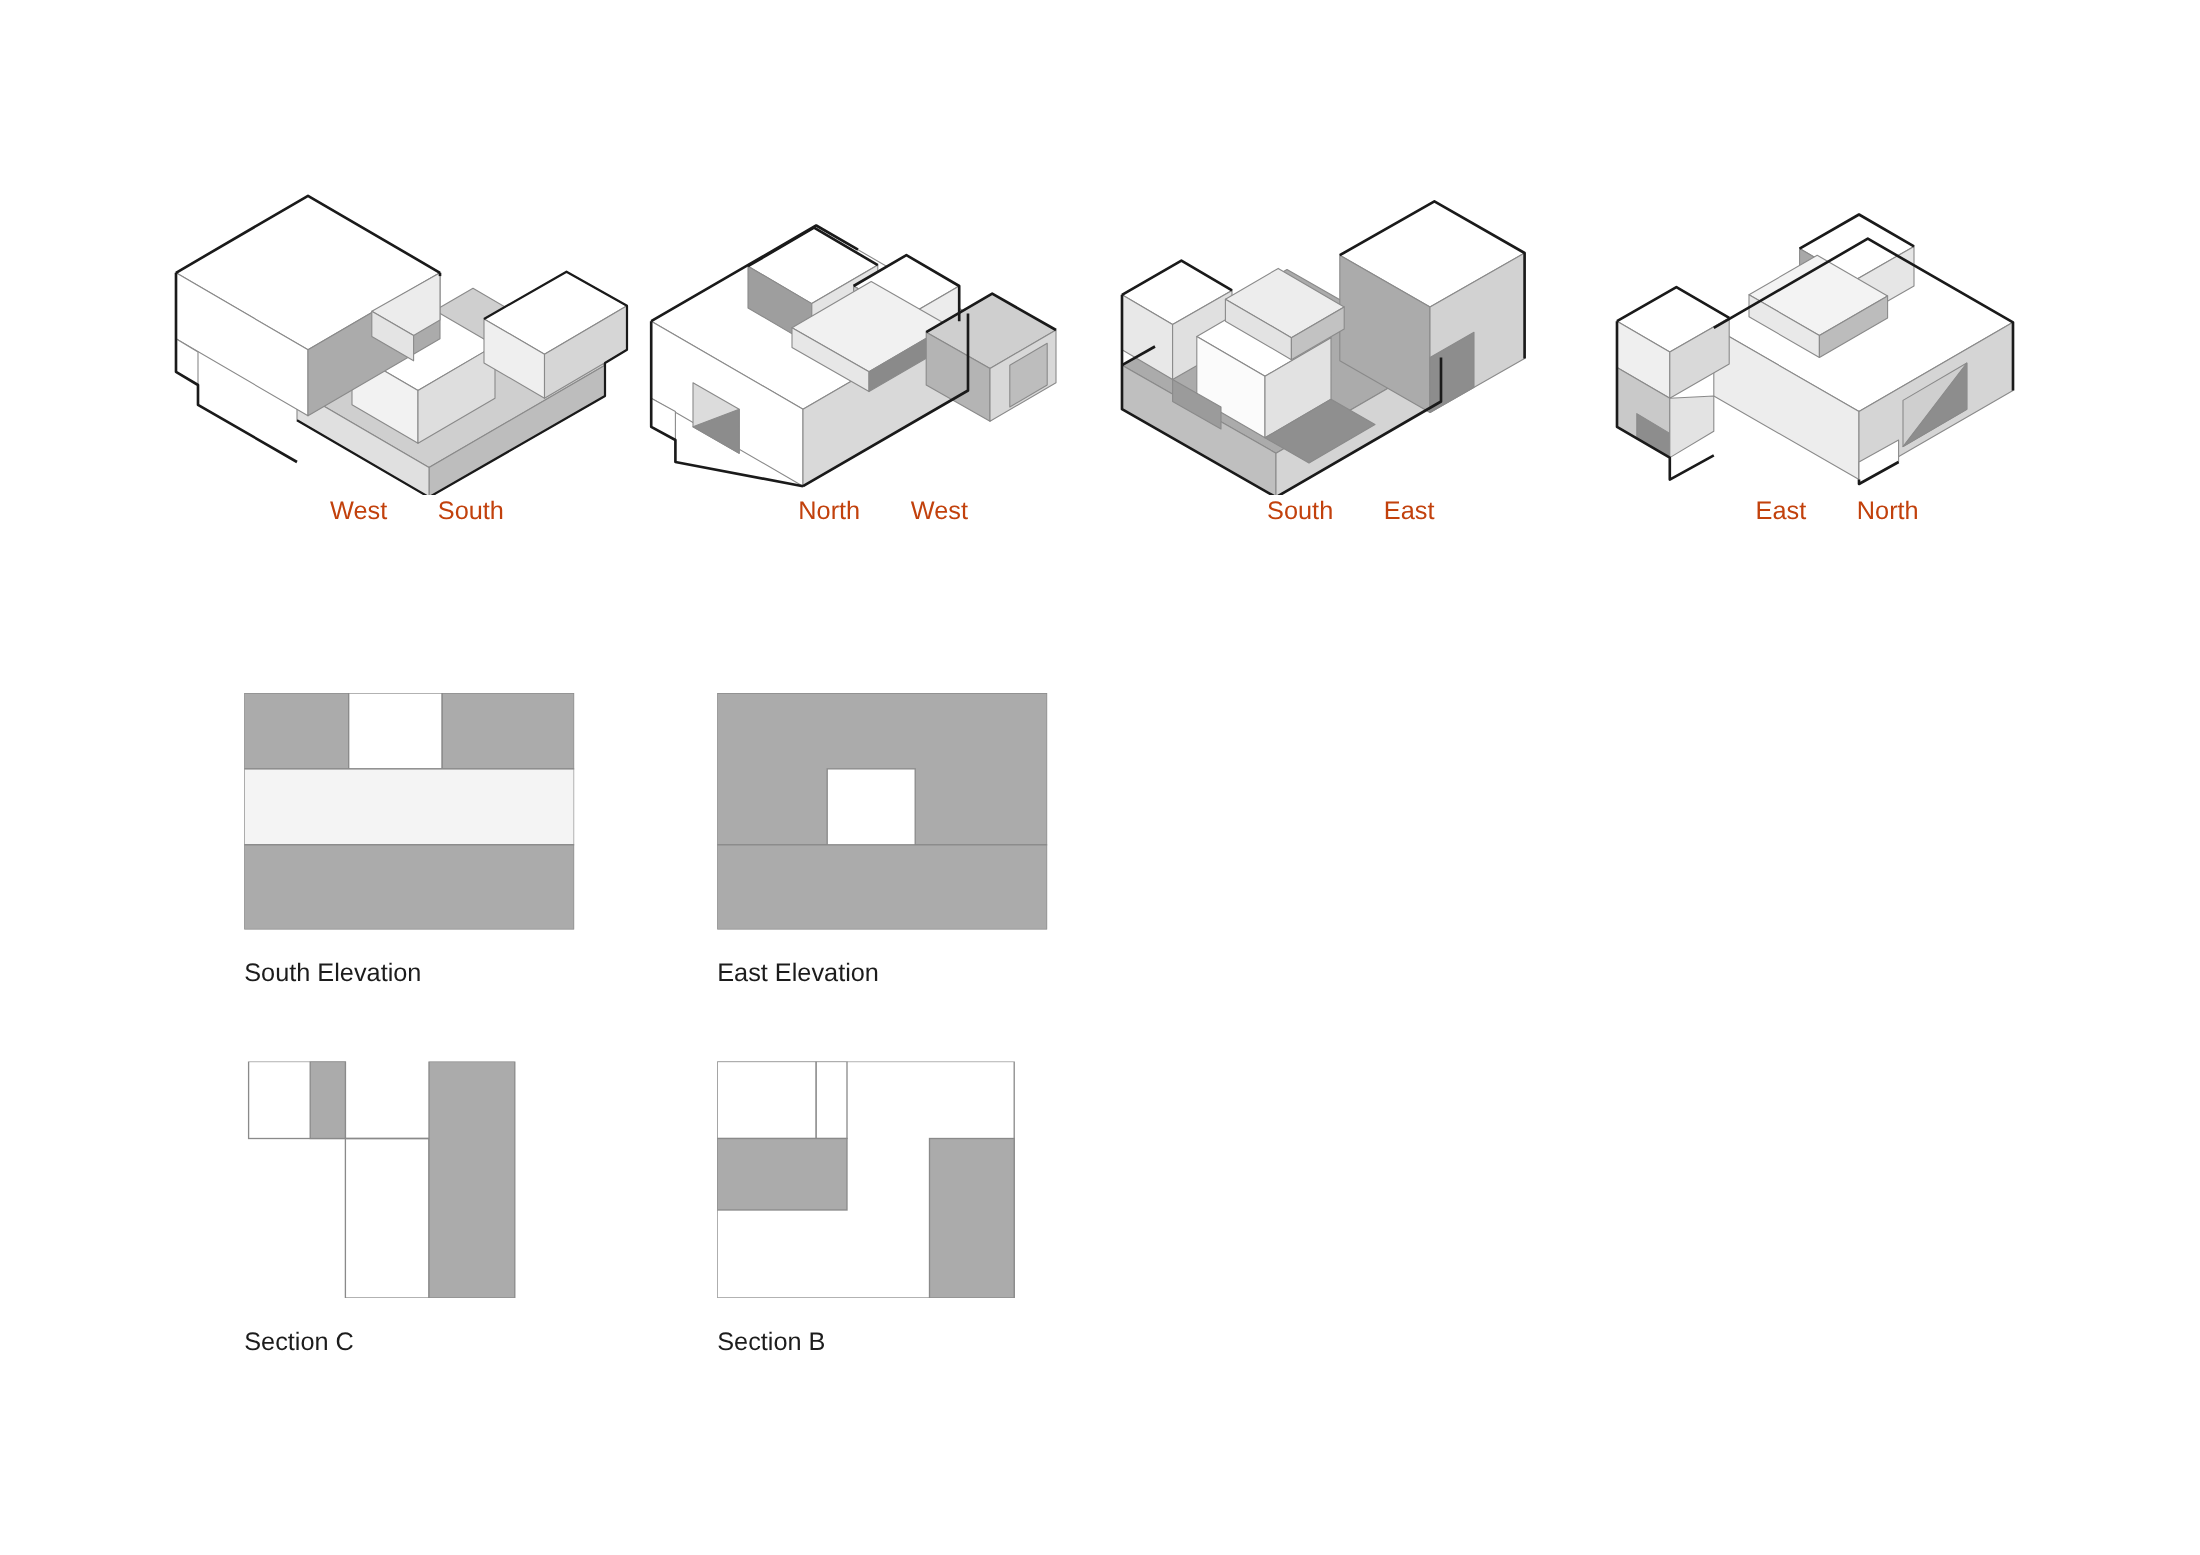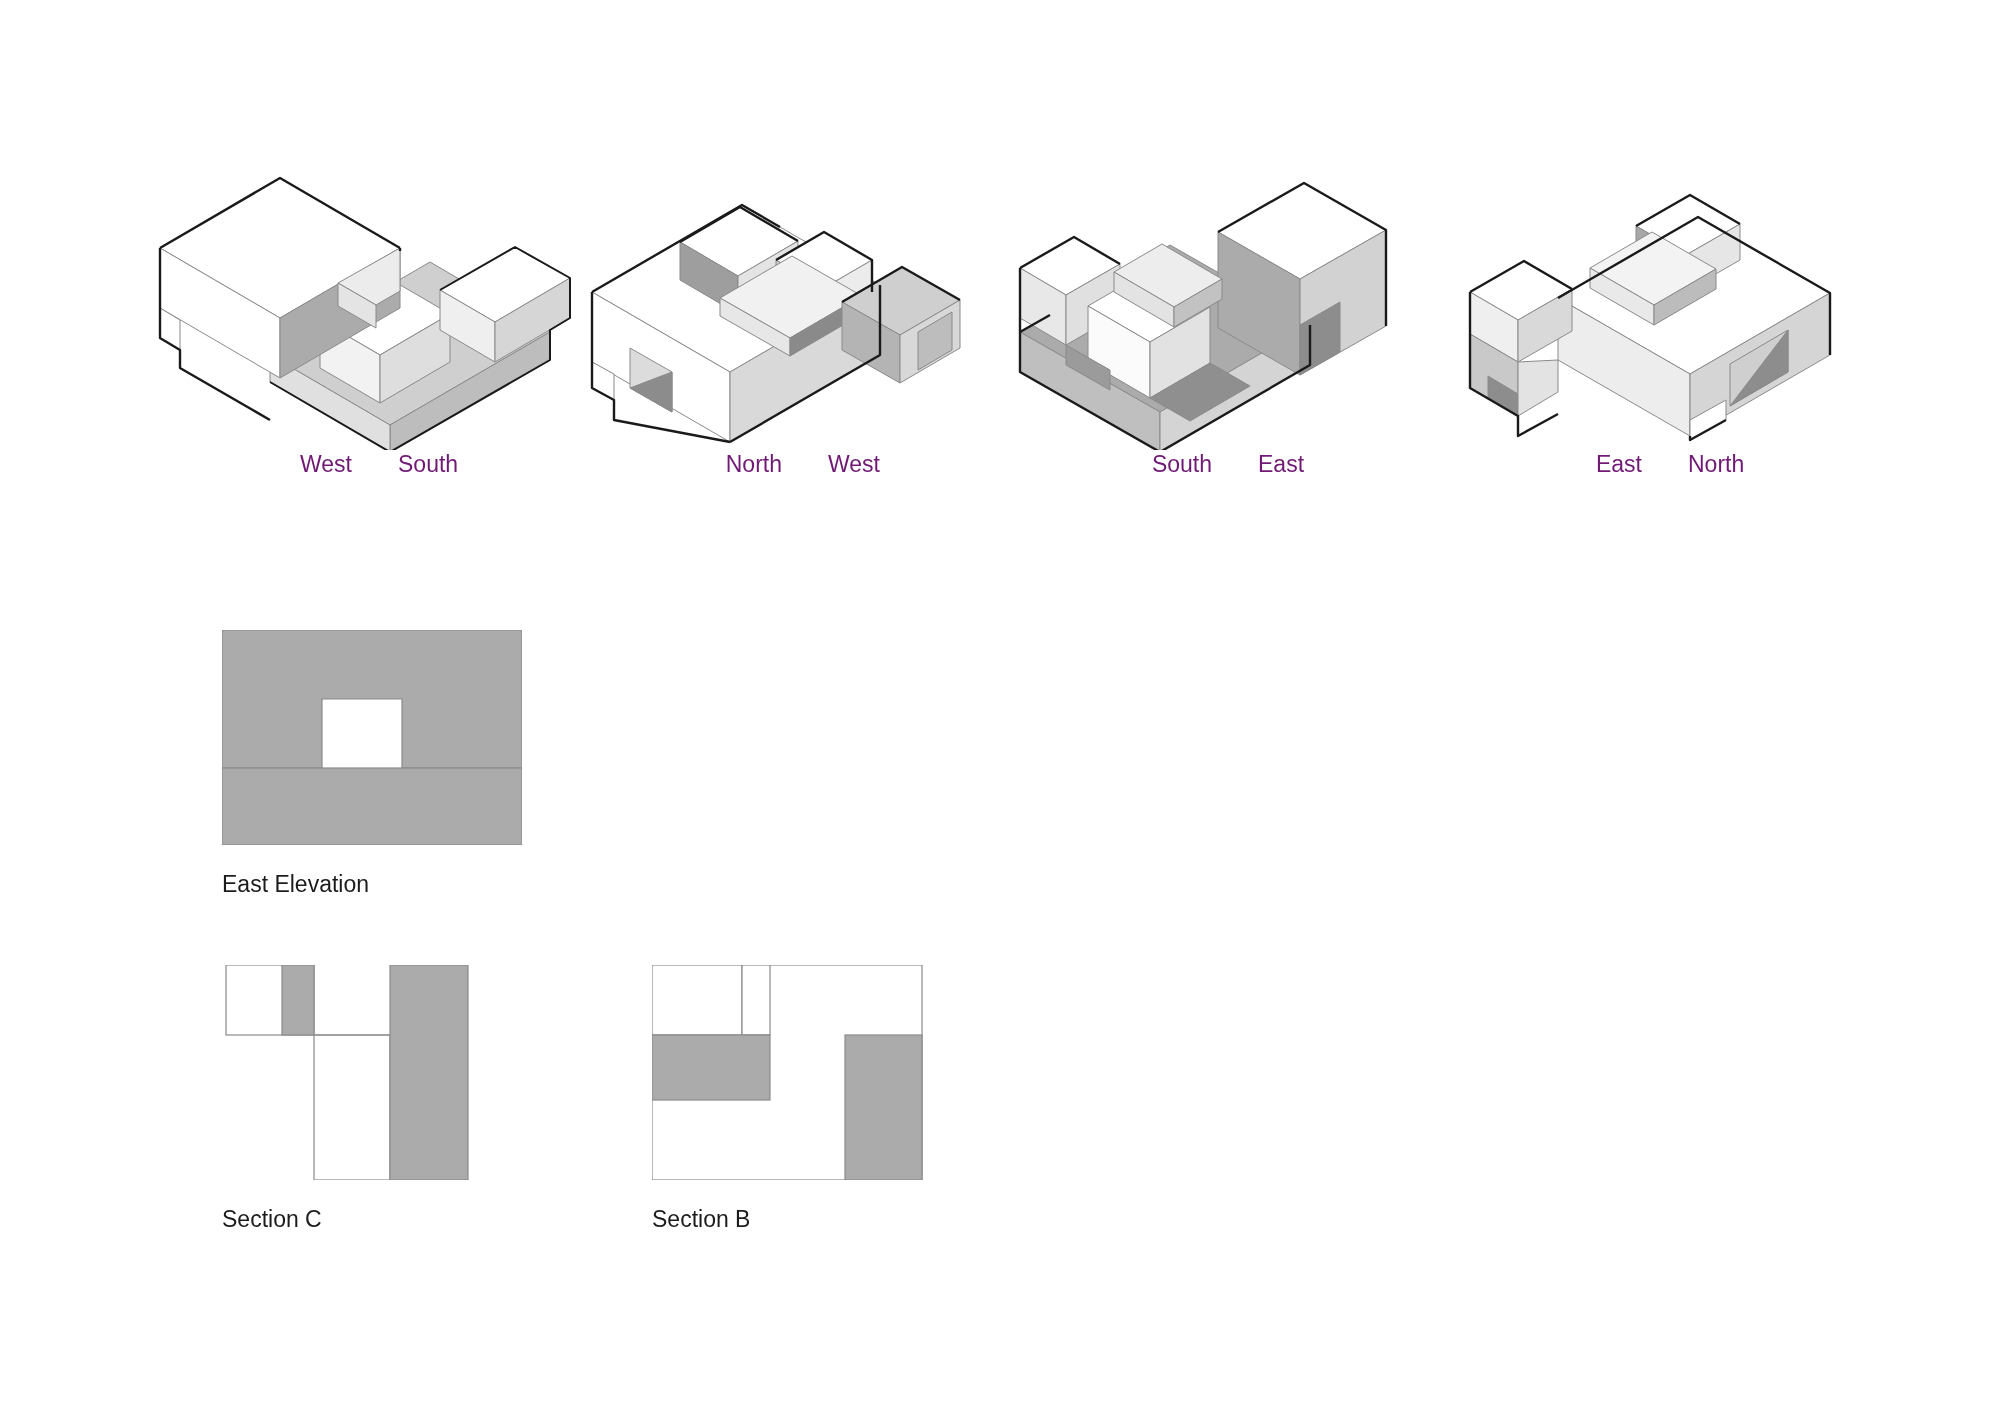--- a/index.html
+++ b/index.html
@@ -46,21 +46,21 @@
     position: absolute;
     top: 330px;
     left: 0;
     width: 430px;
     height: 40px;
   }
   .axo-label {
     position: absolute;
     font-size: 23px;
     line-height: 28px;
-    color: #701a75;
+    color: #c2410c;
     white-space: nowrap;
   }
   .axo-label.left  { right: 228px; top: 0; }
   .axo-label.right { left: 248px;  top: 0; }
 
   
   .ortho-row {
     position: absolute;
     left: 150px;
     width: 1720px;
@@ -270,20 +270,32 @@
       <div class="axo-labels">
         <span class="axo-label left">East</span>
         <span class="axo-label right">North</span>
       </div>
     </div>
 
   </div>
 
   <div class="ortho-row elevations">
 
+    <div class="ortho-cell">
+      <svg class="ortho-svg" viewBox="0 0 300 215">
+        <g stroke="#8a8a8a" stroke-width="1.2">
+          <rect x="0" y="0" width="95" height="69" fill="#ababab"></rect>
+          <rect x="95" y="0" width="85" height="69" fill="#ffffff"></rect>
+          <rect x="180" y="0" width="120" height="69" fill="#ababab"></rect>
+          <rect x="0" y="69" width="300" height="69" fill="#f4f4f4"></rect>
+          <rect x="0" y="138" width="300" height="77" fill="#ababab"></rect>
+        </g>
+      </svg>
+      <div class="ortho-caption">South Elevation</div>
+    </div>
 
 
 
     <div class="ortho-cell">
       <svg class="ortho-svg" viewBox="0 0 300 215">
         <g stroke="#8a8a8a" stroke-width="1.2">
           <path d="M0,0 L300,0 L300,138 L180,138 L180,69 L100,69 L100,138 L0,138 Z" fill="#ababab"></path>
           <rect x="0" y="138" width="300" height="77" fill="#ababab"></rect>
         </g>
       </svg>

